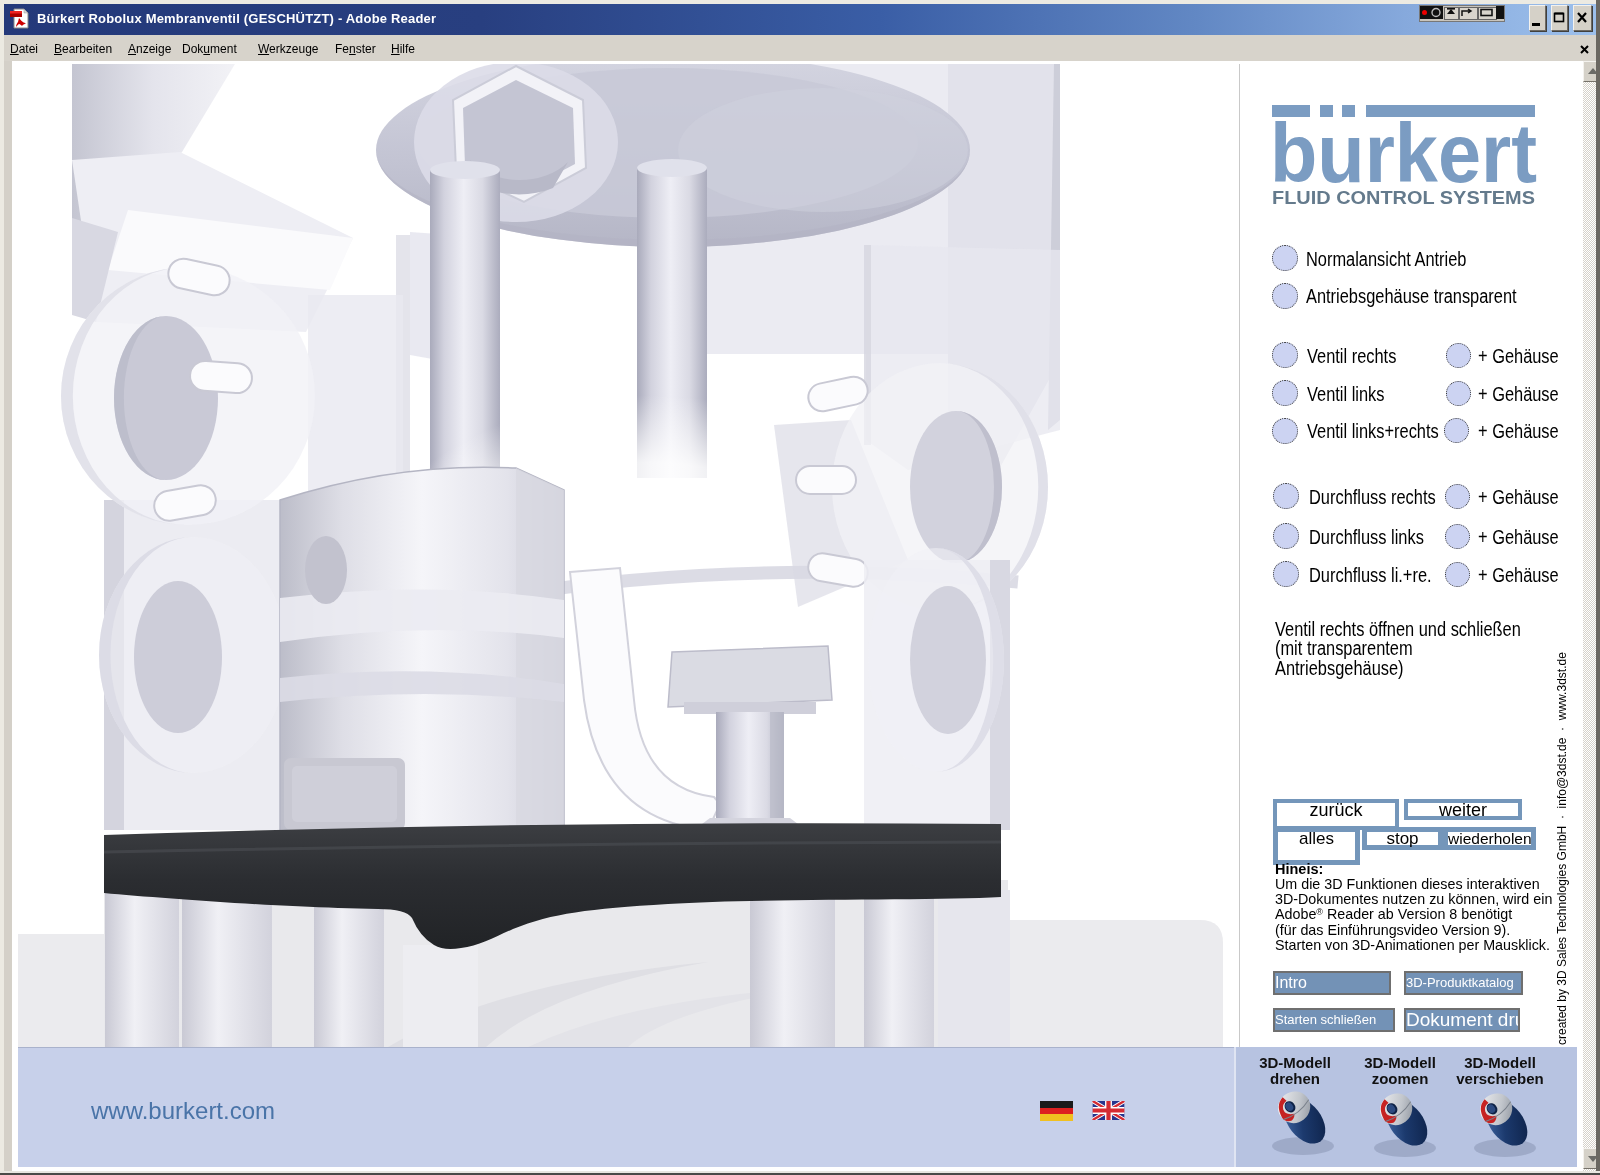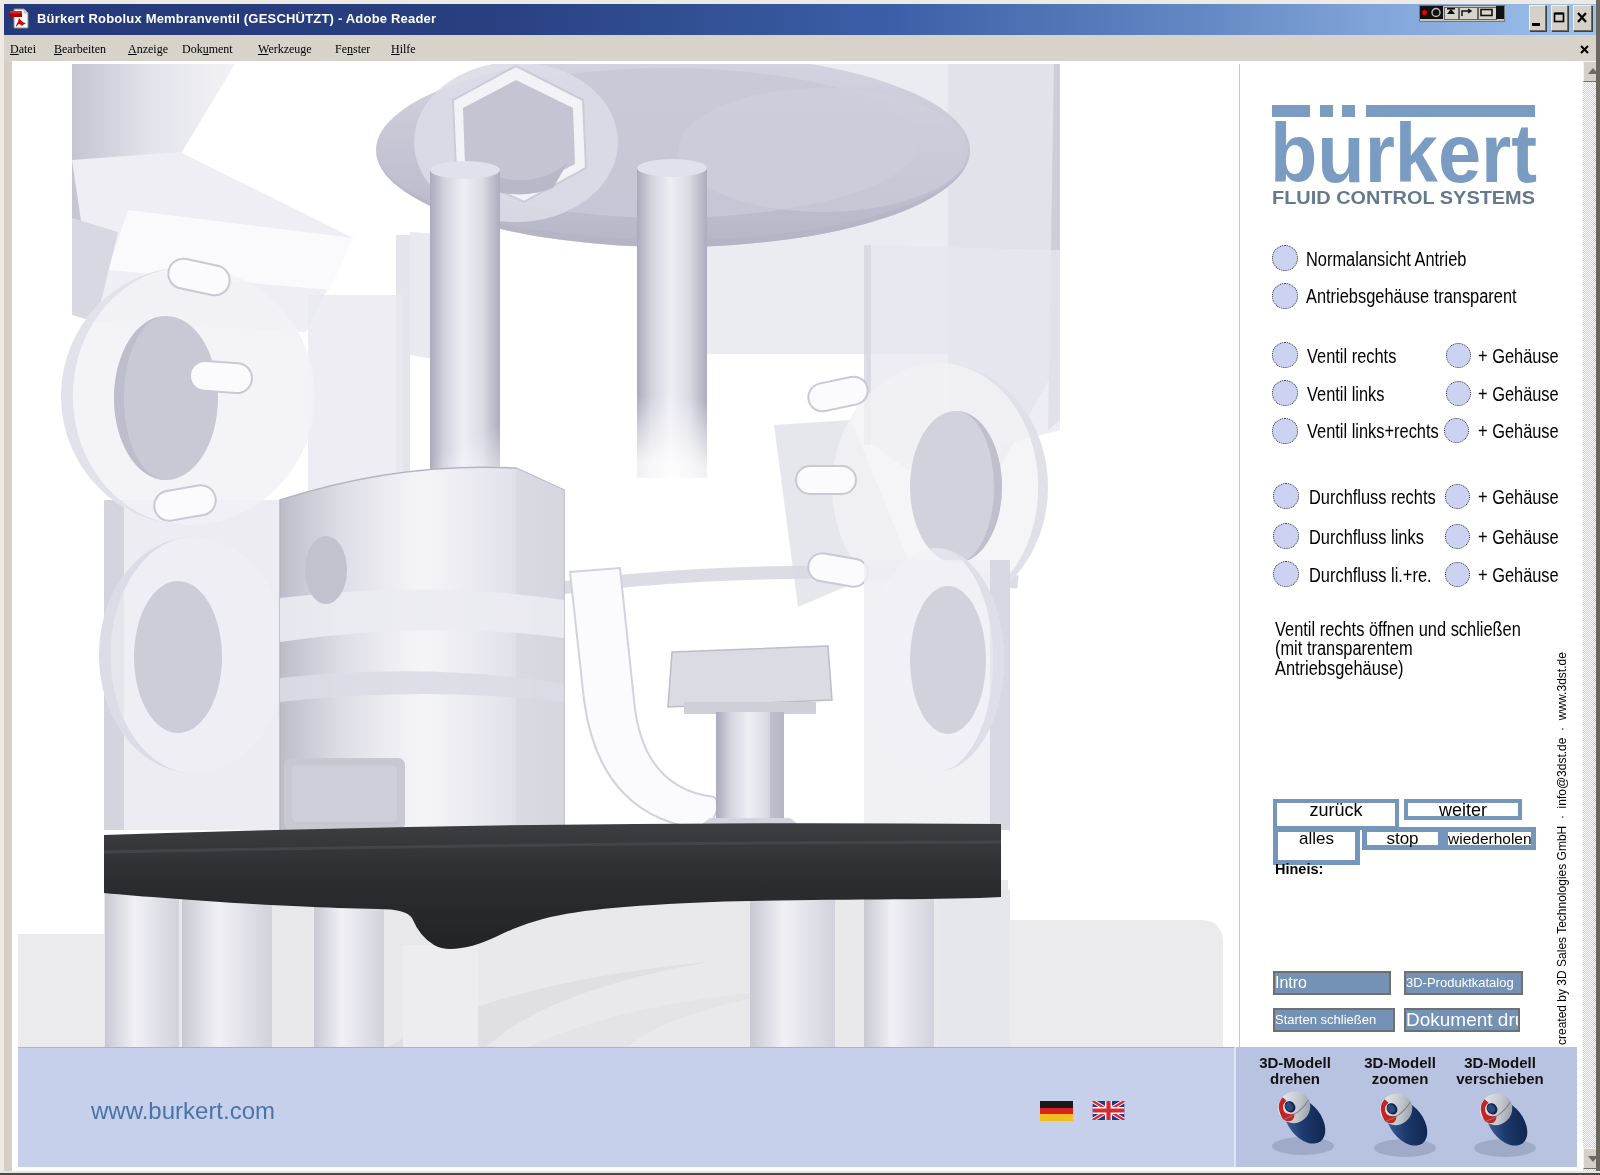--- a/index.html
+++ b/index.html
@@ -2,21 +2,21 @@
 <html><head>
 <meta charset="utf-8">
 <style>
 html,body{margin:0;padding:0;}
 body{width:1600px;height:1175px;overflow:hidden;font-family:"Liberation Sans",sans-serif;background:#d4d0c8;position:relative;}
 .abs{position:absolute;}
 #titlebar{left:4px;top:4px;width:1592px;height:31px;
  background:linear-gradient(90deg,#24397a 0%,#283f80 30%,#3a5ea6 55%,#6288c4 75%,#86a9dc 88%,#9dc0ec 100%);}
 #ttext{left:37px;top:11px;color:#fff;font-size:13px;font-weight:bold;white-space:nowrap;letter-spacing:0.2px;}
 #menubar{left:4px;top:35px;width:1592px;height:26px;background:#d7d3cb;}
-.mi{position:absolute;top:42px;font-size:12px;color:#000;font-family:Liberation Serif, serif;}
+.mi{position:absolute;top:42px;font-size:12px;color:#000;}
 #docarea{left:12px;top:61px;width:1592px;height:1110px;background:#ffffff;}
 #page{position:absolute;left:6px;top:3px;width:1559px;height:1103px;background:#fff;overflow:hidden;}
 #wrap{position:absolute;left:-10px;top:-64px;width:1600px;height:1175px;}
 #sbar{left:1571px;top:0px;width:21px;height:1110px;background-color:#fff;
  background-image:linear-gradient(45deg,#d6d2ca 25%,transparent 25%,transparent 75%,#d6d2ca 75%),linear-gradient(45deg,#d6d2ca 25%,transparent 25%,transparent 75%,#d6d2ca 75%);
  background-size:2px 2px;background-position:0 0,1px 1px;}
 .sbtn{position:absolute;left:0;width:21px;height:21px;background:#d5d1c8;border:1px solid;border-color:#f4f2ee #76726a #76726a #f4f2ee;box-sizing:border-box;}
 .sbtn:after{content:"";position:absolute;left:4px;}
 #sup:after{top:6px;border:5px solid transparent;border-bottom:6px solid #6a6a66;border-top:none;}
 #sdown:after{top:7px;border:5px solid transparent;border-top:6px solid #6a6a66;border-bottom:none;}
@@ -273,20 +273,21 @@
 
    <div class="abs" style="left:1267px;top:620px;font-size:20px;line-height:19.3px;color:#000;transform:scaleX(0.82);transform-origin:0 0">Ventil rechts öffnen und schließen<br>(mit transparentem<br>Antriebsgehäuse)</div>
 
    <div class="navb" style="left:1265px;top:799px;width:126px;height:31px">zurück</div>
    <div class="navb" style="left:1396px;top:799px;width:118px;height:21px">weiter</div>
    <div class="navb" style="left:1265px;top:827px;width:87px;height:38px;border-width:5px;line-height:13px;font-size:17px">alles</div>
    <div class="navb" style="left:1354px;top:827px;width:81px;height:23px;border-width:5px;line-height:13px;font-size:17px">stop</div>
    <div class="navb" style="left:1435px;top:827px;width:93px;height:23px;border-width:5px;line-height:13px;font-size:15.5px">wiederholen</div>
 
    <div class="abs" style="left:1267px;top:861px;font-size:14.5px;font-weight:bold;color:#000">Hineis:</div>
+   <div class="abs" style="left:1267px;top:877px;font-size:14.3px;line-height:15.2px;color:#000">Um die 3D Funktionen dieses interaktiven<br>3D-Dokumentes nutzen zu können, wird ein<br>Adobe<sup style="font-size:9px;line-height:0;vertical-align:4px">®</sup> Reader ab Version 8 benötigt<br>(für das Einführungsvideo Version 9).<br>Starten von 3D-Animationen per Mausklick.</div>
 
    <div class="blueb" style="left:1265px;top:971px;width:118px;height:24px;font-size:16px;line-height:20px">Intro</div>
    <div class="blueb" style="left:1396px;top:971px;width:119px;height:24px;line-height:20px;font-size:13px">3D-Produktkatalog</div>
    <div class="blueb" style="left:1265px;top:1008px;width:122px;height:24px;line-height:20px;font-size:13px">Starten schließen</div>
    <div class="blueb" style="left:1396px;top:1008px;width:116px;height:24px;line-height:20px;font-size:19px">Dokument drucken</div>
 
    <div class="abs" style="left:1548px;top:660px;width:14px;height:385px">
      <div style="position:absolute;left:0;top:0;transform:rotate(-90deg) translateY(-1px);transform-origin:0 0;width:385px;font-size:12px;color:#000;white-space:nowrap;margin-top:385px">created by 3D Sales Technologies GmbH&nbsp;&nbsp;·&nbsp;&nbsp;info@3dst.de&nbsp;&nbsp;·&nbsp;&nbsp;www.3dst.de</div>
    </div>
    <div id="bbar" class="abs"></div>

